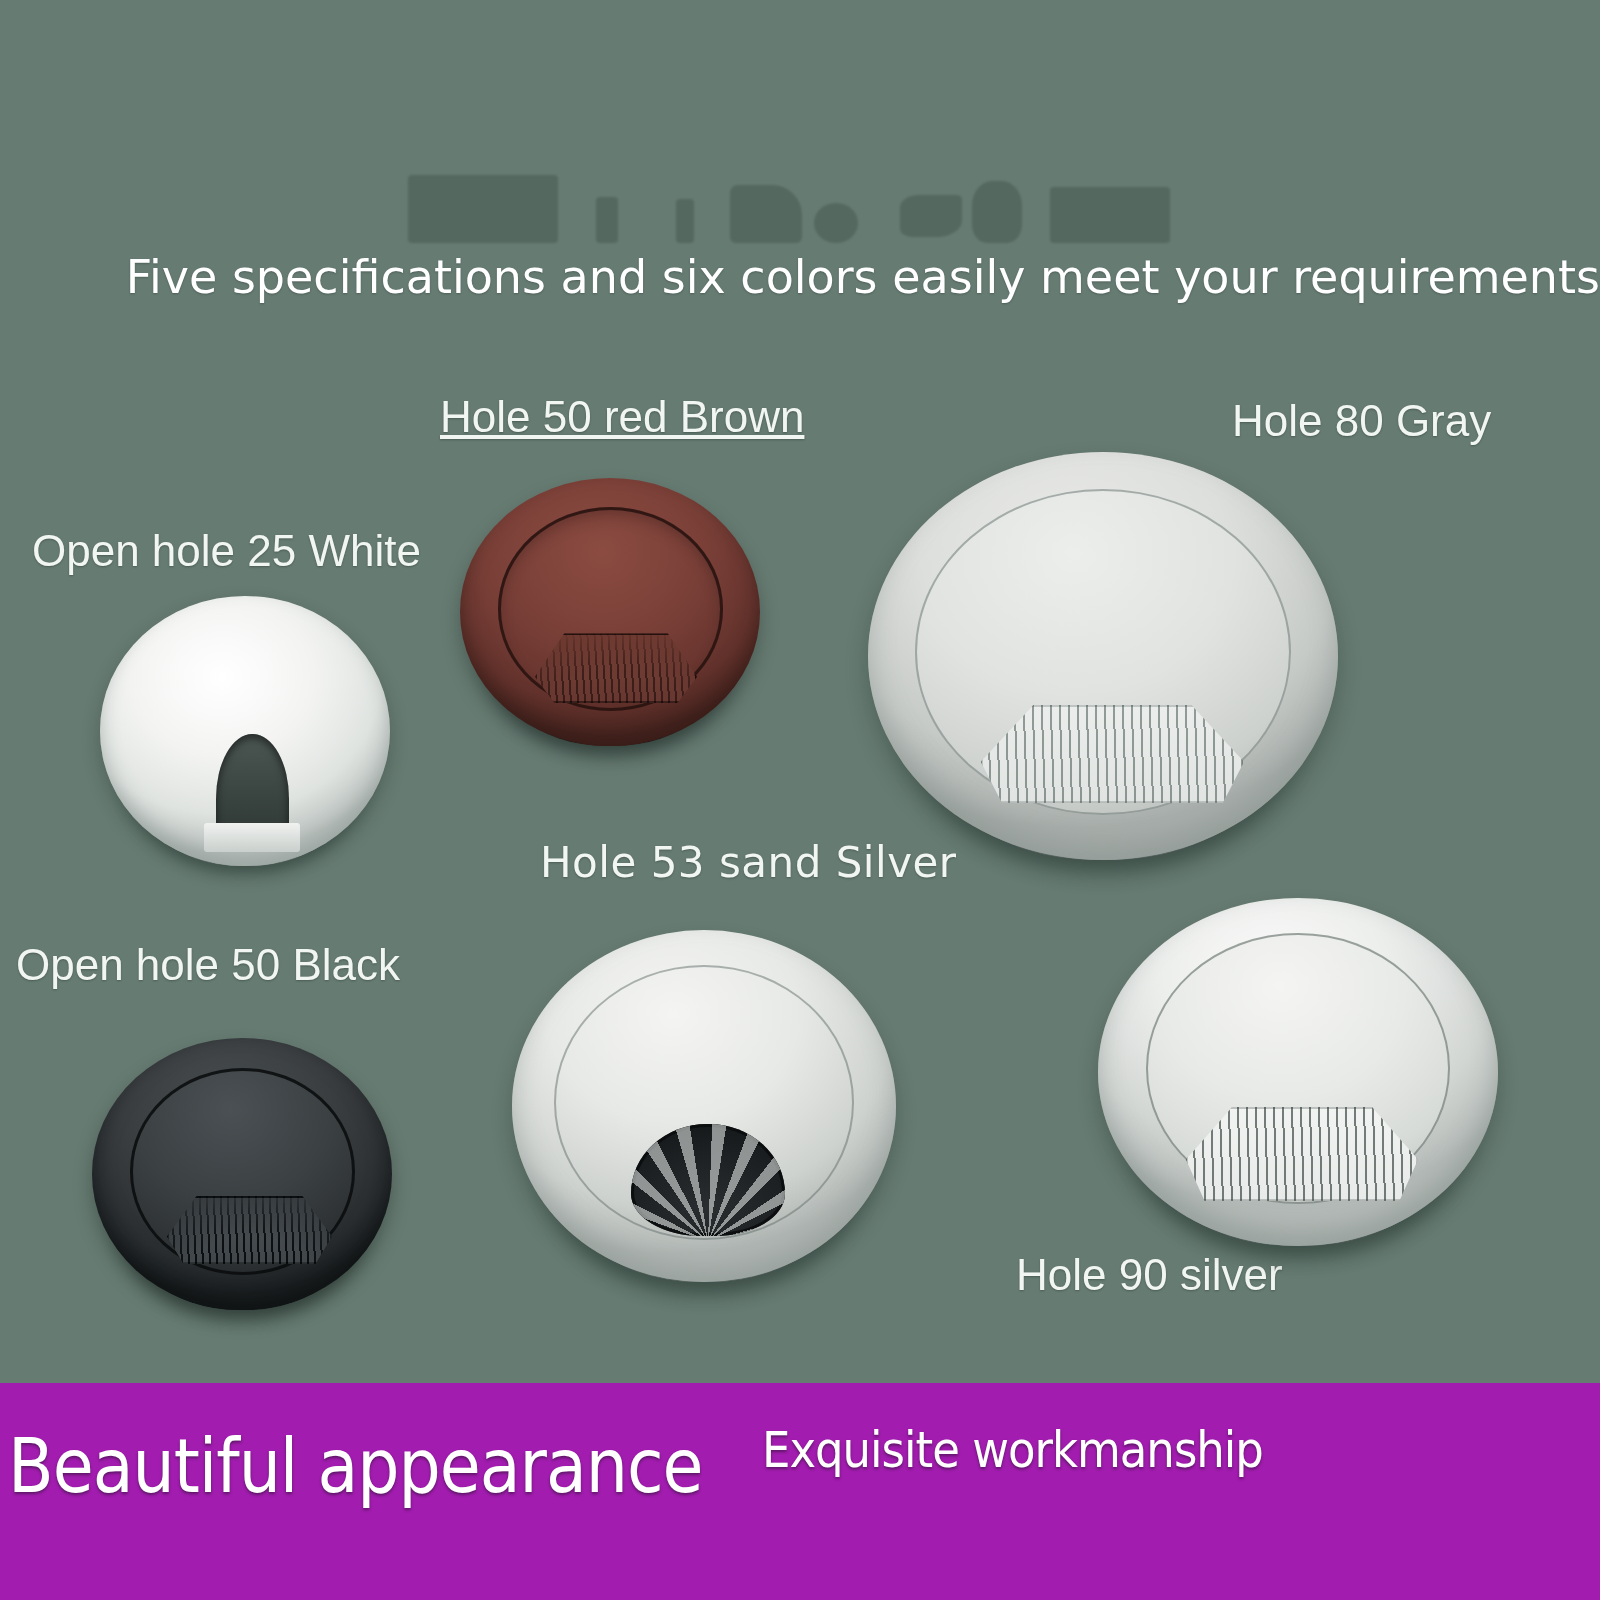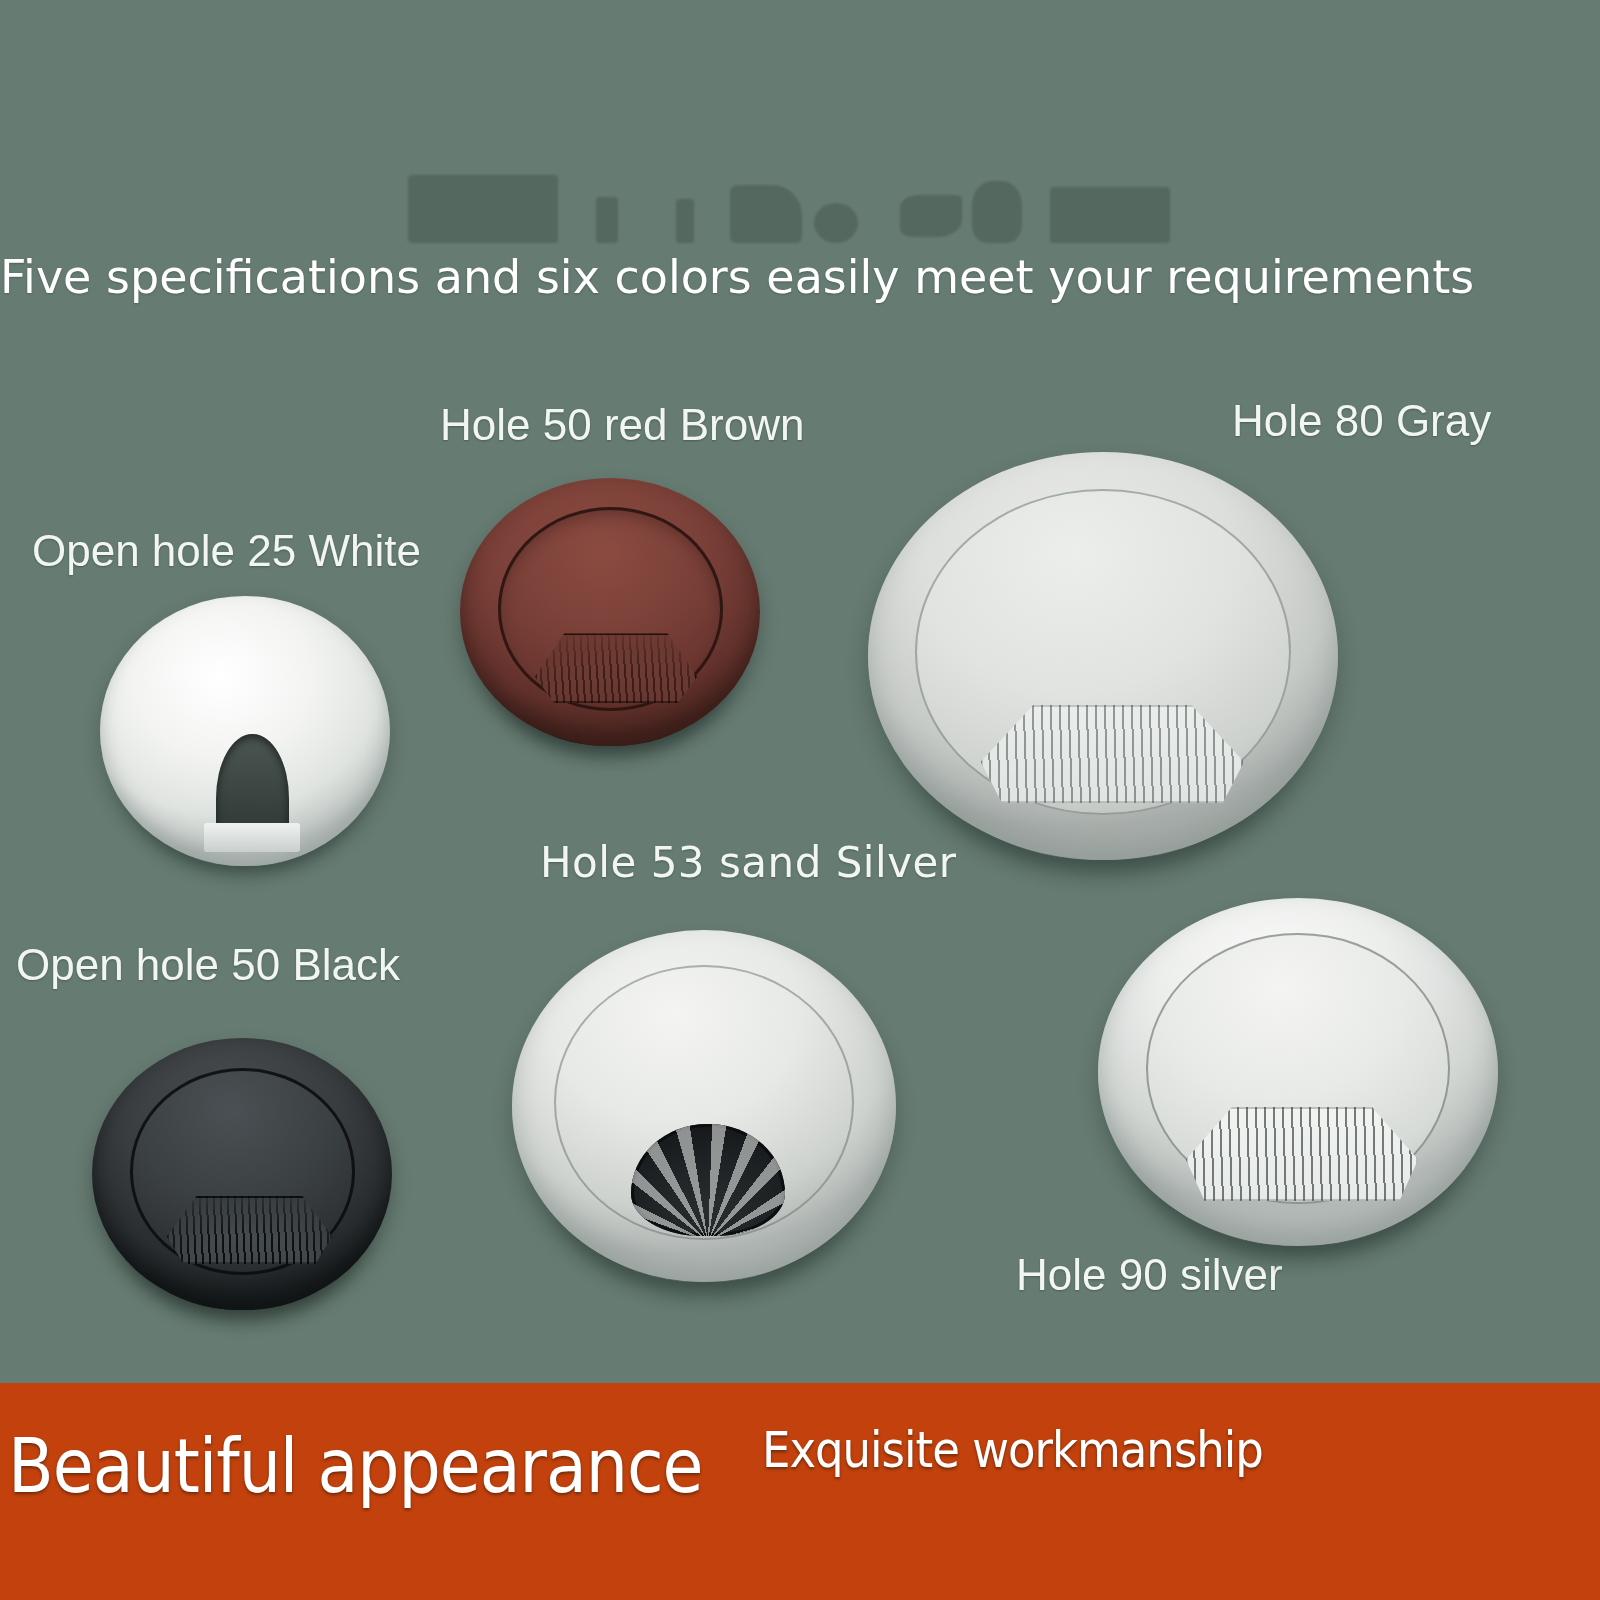--- a/index.html
+++ b/index.html
@@ -26,41 +26,41 @@
   }
   .ghost{
     position:absolute;top:165px;left:400px;width:800px;height:80px;
     opacity:.30;
     pointer-events:none;
   }
   .ghost i{position:absolute;background:#2f3e38;border-radius:4px;display:block;
            filter:blur(1.2px);}
   .subtitle{
     position:absolute;left:0;right:0;top:250px;
-    text-align:left;
+    text-align:right;
     font-family:"DejaVu Sans", sans-serif;
     font-size:46px;font-weight:400;
     color:#ffffff;
     text-shadow:0 1px 2px rgba(35,50,45,.35);
     white-space:nowrap;
   }
 
   
   .cap{
     position:absolute;
     font-family:"Liberation Sans", sans-serif;
     font-size:44px;font-weight:400;
     color:#f2f6f2;
     white-space:nowrap;
     text-shadow:0 1px 2px rgba(40,58,52,.45);
   }
   .cap.wide{font-family:"DejaVu Sans", sans-serif;font-size:42px;letter-spacing:.5px;}
 
   .cap-white   {left:32px;  top:526px;}
-  .cap-brown   {left:440px; top:400px;}
+  .cap-brown   {left:440px; top:392px;text-decoration:underline;}
   .cap-gray80  {left:1232px;top:396px;}
   .cap-sand53  {left:494px; top:838px;margin-left:46px;}
   .cap-black50 {left:16px;  top:940px;}
   .cap-silver60{left:1016px;top:1250px;}
 
   
   .prod{position:absolute;}
 
   .barrel{               
     position:absolute;left:8%;top:38%;width:84%;height:62%;
@@ -317,18 +317,18 @@
 
   <div class="prod" id="p-silver">
     <div class="barrel"></div>
     <div class="rim"></div>
     <div class="lid"></div>
     <div class="slot">
       <div class="ribs"></div>
     </div>
   </div>
 
-  <div class="banner" style="background: #c2410c;">
+  <div class="banner" style="background: #a21caf;">
     <div class="line b-left">Beautiful appearance</div>
     <div class="line b-right">Exquisite workmanship</div>
   </div>
 
 </div>
 
 </body></html>

